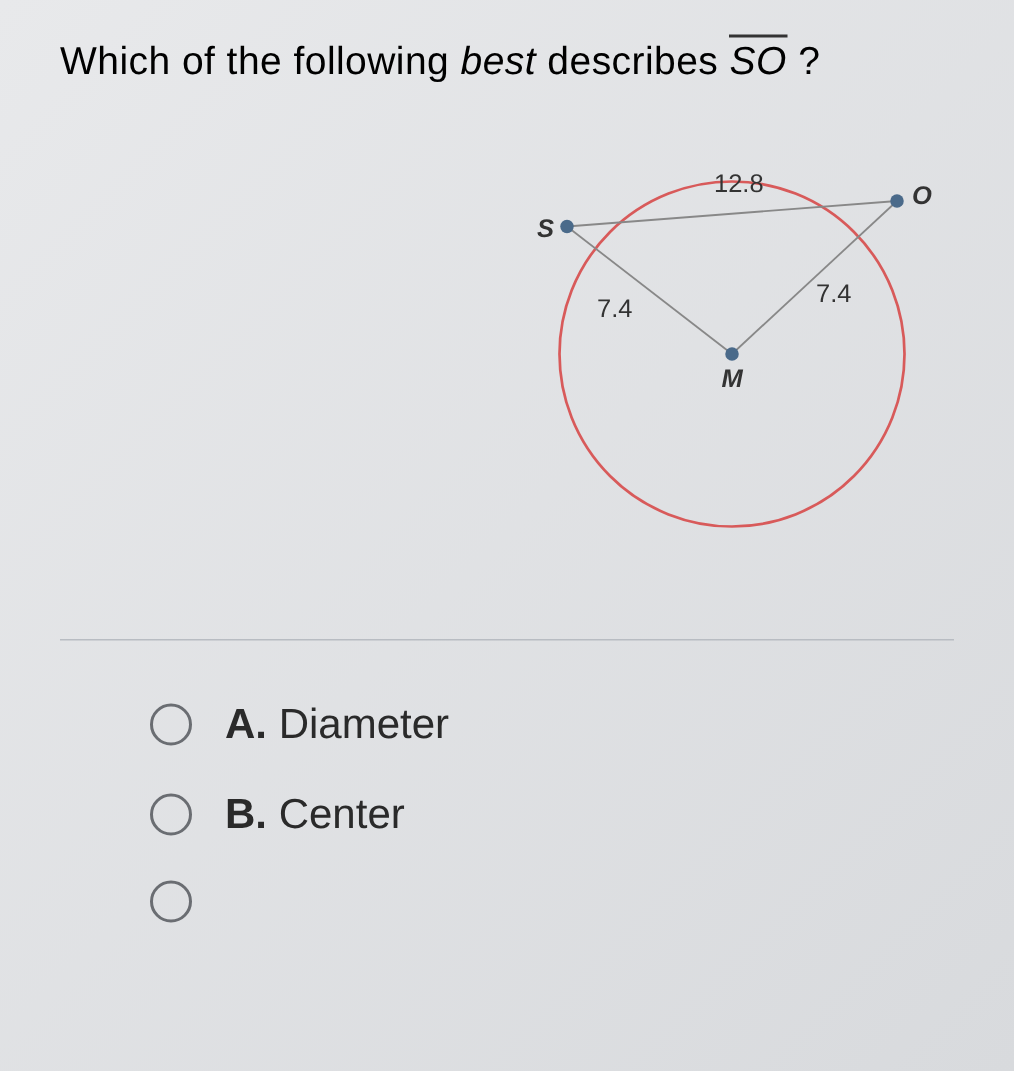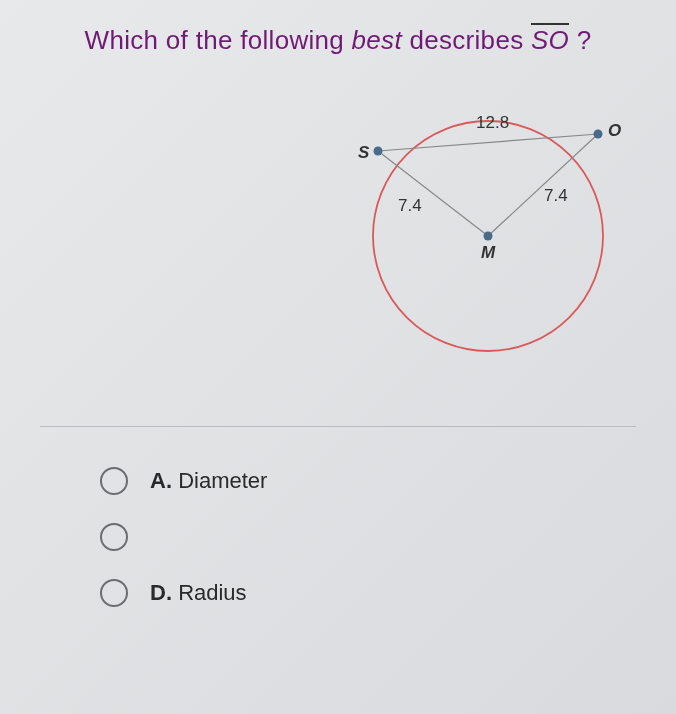--- a/index.html
+++ b/index.html
@@ -11,24 +11,23 @@
       width: 676px;
       height: 714px;
       background: linear-gradient(135deg, #e8e9eb 0%, #d8dadd 100%);
       font-family: Arial, Helvetica, sans-serif;
       color: #2a2a2a;
       padding: 25px 40px;
       position: relative;
     }
     .question {
       font-size: 26px;
-      color: #701a75;
+      color: #000000;
       margin-bottom: 40px;
       letter-spacing: 0.3px;
-      text-align: center;
     }
     .question .italic {
       font-style: italic;
     }
     .segment {
       font-style: italic;
       position: relative;
       display: inline-block;
     }
     .segment::before {
@@ -68,21 +67,21 @@
     .radio {
       width: 28px;
       height: 28px;
       border: 2.5px solid #6a6d72;
       border-radius: 50%;
       margin-right: 22px;
       flex-shrink: 0;
       background: transparent;
     }
     .option-label {
-      font-size: 22px;
+      font-size: 28px;
       color: #2a2a2a;
     }
     .option-label .letter {
       font-weight: bold;
     }
     .circle-path {
       fill: none;
       stroke: #d85a5a;
       stroke-width: 1.8;
     }
@@ -137,21 +136,21 @@
 <div class="options">
   <div class="option">
     <div class="radio"></div>
     <div class="option-label">
       <span class="letter">A.</span>
       <span>Diameter</span>
     </div>
   </div>
   <div class="option">
     <div class="radio"></div>
+    <div class="option-label">
+      <span class="letter">B.</span>
+      <span>Center</span>
+    </div>
   </div>
   <div class="option">
     <div class="radio"></div>
-    <div class="option-label">
-      <span class="letter">D.</span>
-      <span>Radius</span>
-    </div>
   </div>
 </div>
 
 </body></html>

